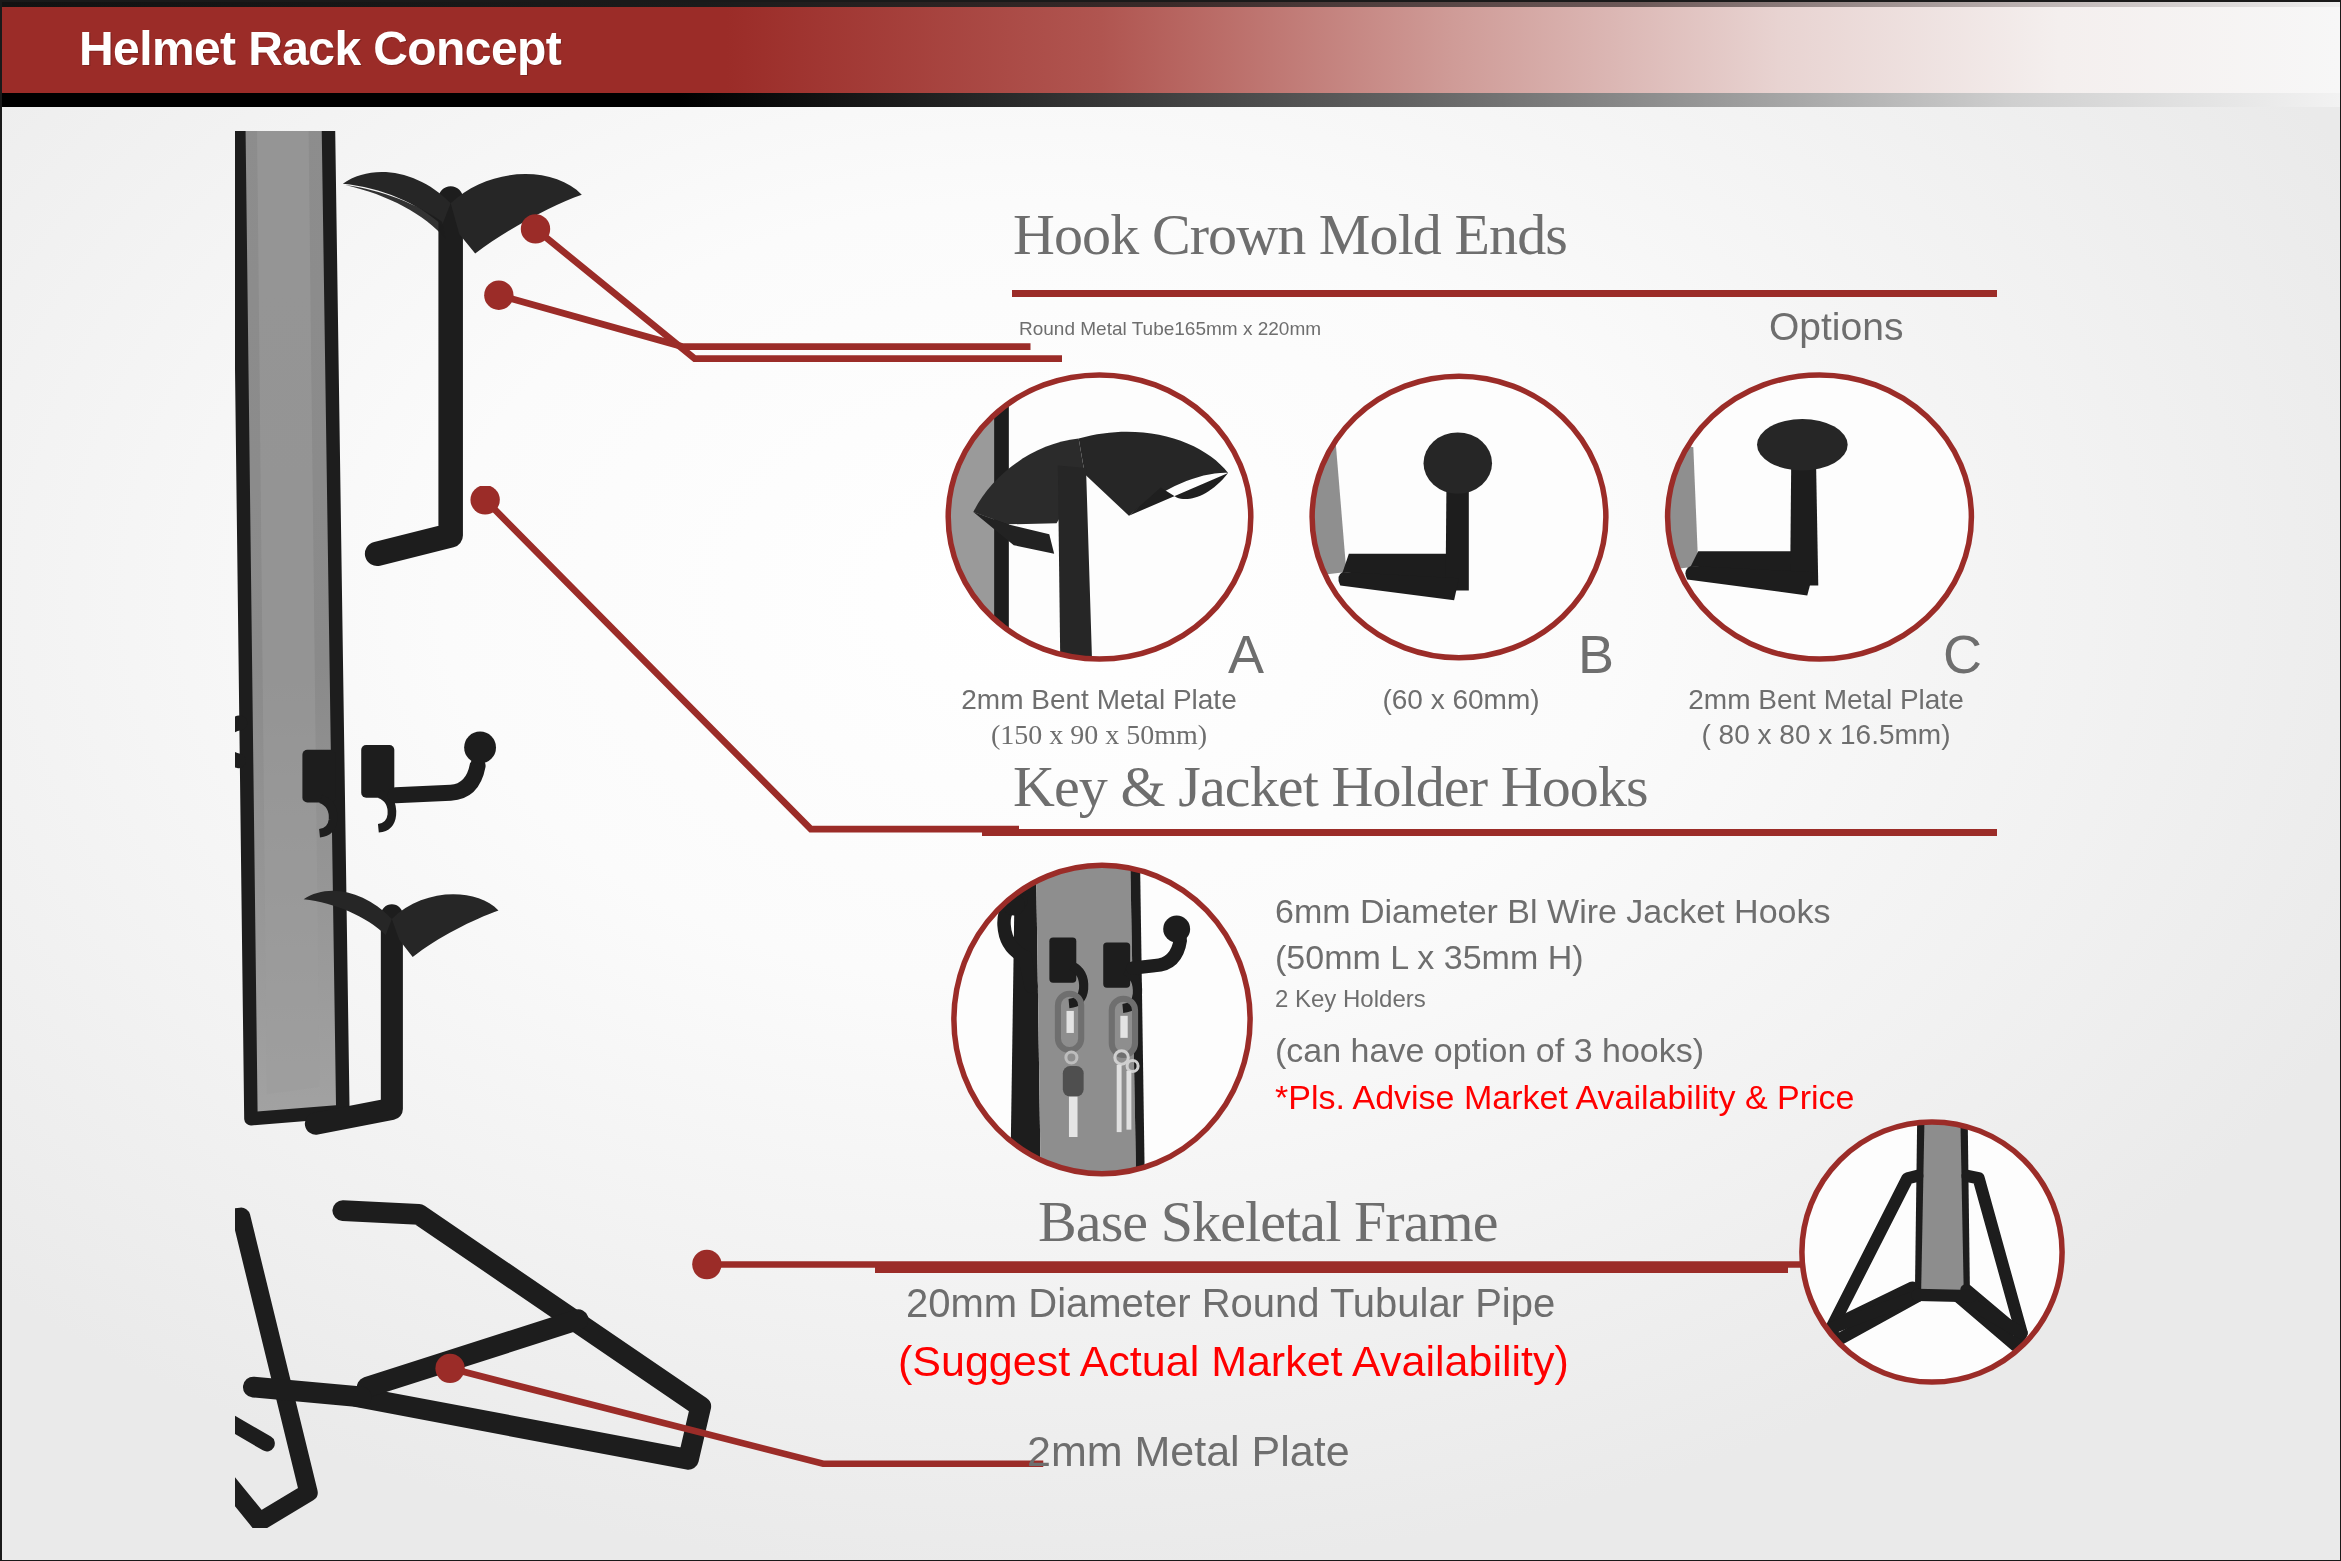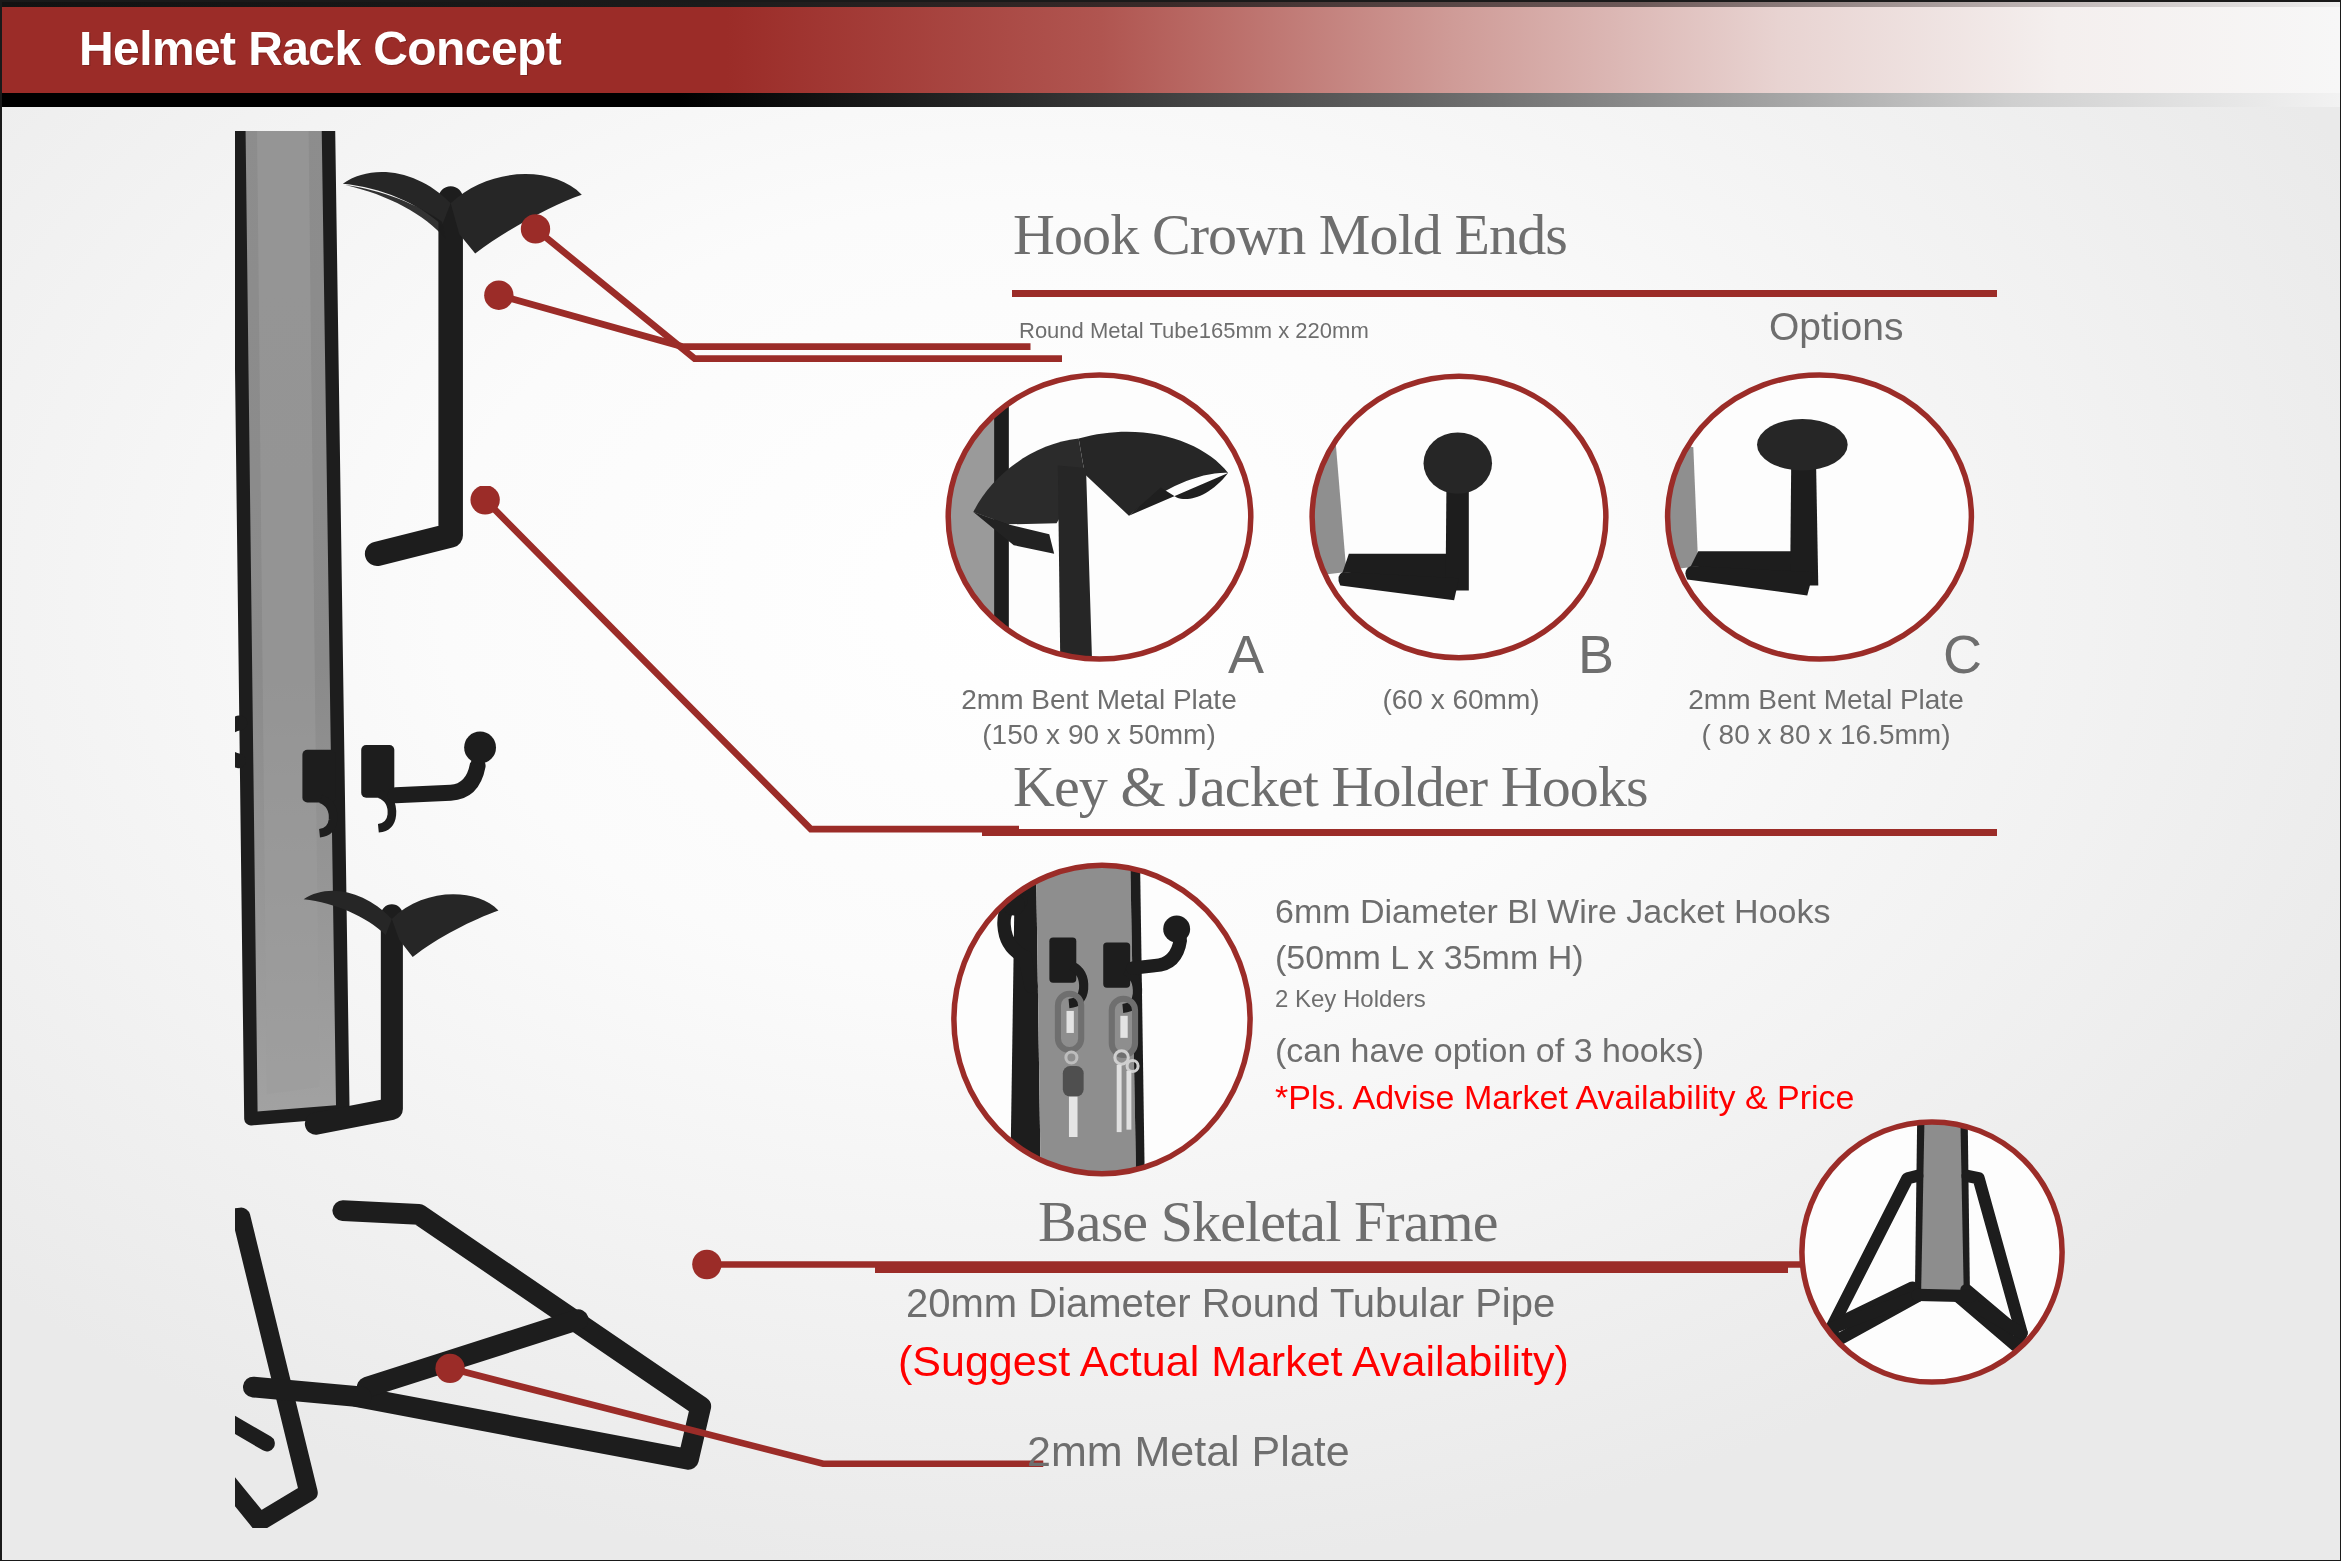--- a/index.html
+++ b/index.html
@@ -159,21 +159,21 @@
   <svg class="circ-wrap" style="left:429px;top:1348px;" width="613" height="159" viewBox="0 0 1000 260">
     <polyline points="30,30 640,186 1000,186" fill="none" stroke="#9b2c28" stroke-width="11"></polyline>
     <circle cx="30" cy="30" r="24" fill="#9b2c28"></circle>
   </svg>
 
   <div class="sect-h" style="left:1011px;top:202px;">Hook Crown Mold Ends</div>
   <div class="rule" style="left:1010px;top:288px;width:985px;"></div>
 
   <div class="gtxt" style="left:1767px;top:303px;font-size:39px;font-weight:300;">Options</div>
 
-  <div class="gtxt" style="left:1017px;top:316px;font-size:22px;font-weight:300;">Round Metal Tube165mm x 220mm</div>
+  <div class="gtxt" style="left:1017px;top:316px;font-size:19px;font-weight:300;">Round Metal Tube165mm x 220mm</div>
 
   <svg class="circ-wrap" style="left:938px;top:368px;" width="319" height="294" viewBox="0 0 520 480">
     <defs>
         <clipPath id="clipA">
           <ellipse cx="260" cy="240" rx="247" ry="232"></ellipse>
         </clipPath>
       </defs>
     <g clip-path="url(#clipA)">
       <rect x="0" y="0" width="520" height="480" fill="#fdfdfd"></rect>
 
@@ -184,21 +184,21 @@
       <path d="M 226,112 C 150,120 82,174 54,232 L 110,252 L 190,250 L 236,170 Z" fill="#2b2b2b"></path>
       <path d="M 54,232 L 110,252 L 178,268 L 186,300 L 120,286 L 54,232 Z" fill="#222"></path>
       <path d="M 470,168 C 440,206 406,216 386,208 L 360,192 L 308,238 Z" fill="#1f1f1f"></path>
 
       <path d="M 238,160 L 248,480 L 196,480 L 192,156 Z" fill="#262626"></path>
     </g>
     <ellipse cx="260" cy="240" rx="247" ry="232" fill="none" stroke="#9b2c28" stroke-width="9"></ellipse>
   </svg>
   <div class="opt-label" style="left:1226px;top:625px;">A</div>
   <div class="opt-cap" style="left:907px;top:681px;width:380px;">2mm Bent Metal Plate</div>
-  <div class="opt-cap" style="left:907px;top:716px;width:380px;">(150 x 90 x 50mm)</div>
+  <div class="opt-cap" style="left:907px;top:716px;width:380px;font-family:Liberation Serif, serif;">(150 x 90 x 50mm)</div>
 
   <svg class="circ-wrap" style="left:1304px;top:368px;" width="306" height="294" viewBox="0 0 500 480">
     <defs>
         <clipPath id="clipB">
           <ellipse cx="250" cy="240" rx="240" ry="230"></ellipse>
         </clipPath>
       </defs>
     <g clip-path="url(#clipB)">
       <rect x="0" y="0" width="500" height="480" fill="#fdfdfd"></rect>
       <polygon points="0,100 48,112 66,330 14,336" fill="#8f8f8f"></polygon>

